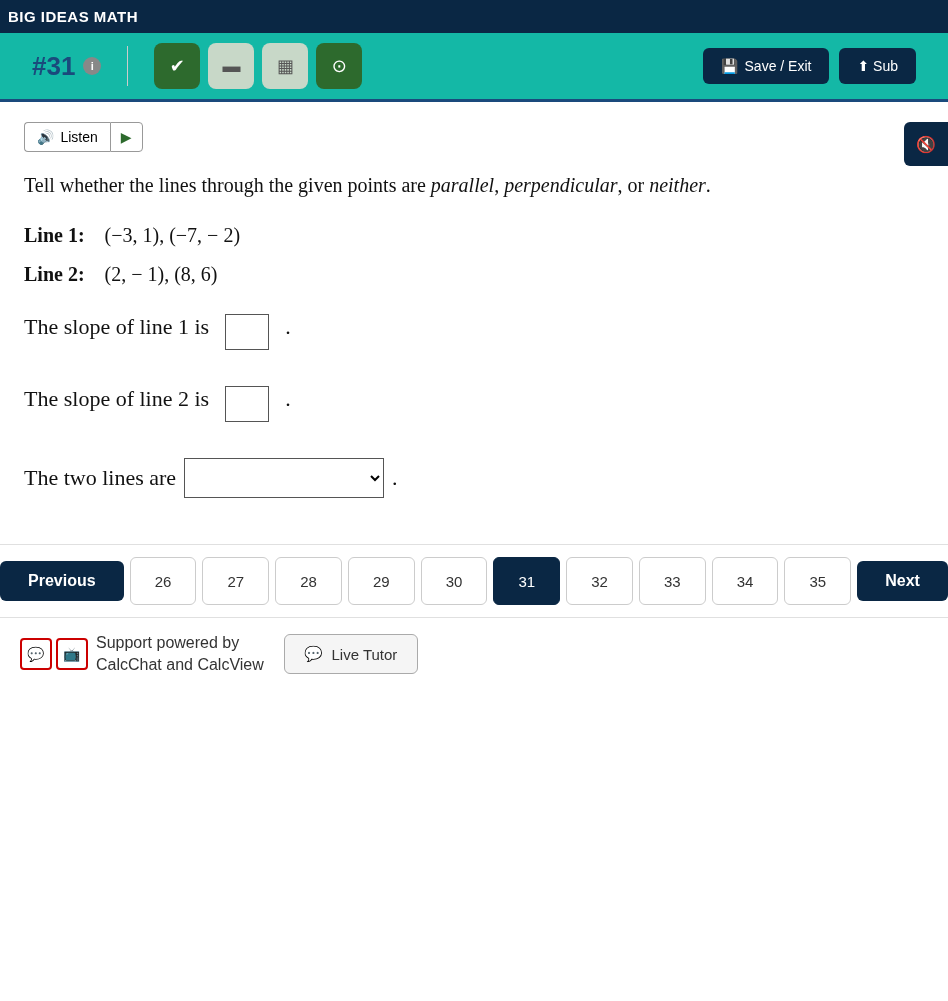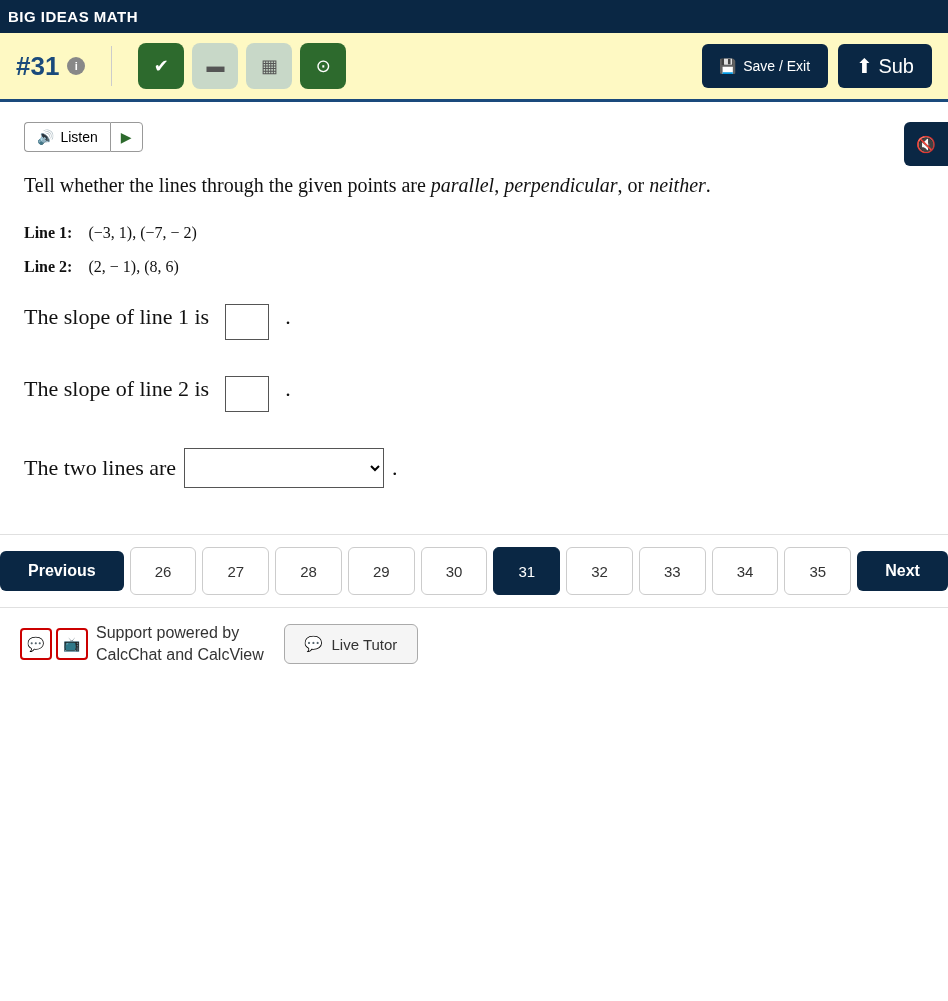--- a/index.html
+++ b/index.html
@@ -13,23 +13,23 @@
       font-family: Arial, sans-serif;
       font-size: 15px;
       font-weight: bold;
       letter-spacing: 0.5px;
     }
 
     
     .header {
       display: flex;
       align-items: center;
-      padding: 10px 16px;
+      padding: 10px 32px;
       border-bottom: 3px solid #1a4a7c;
-      background: #fef9c3;
+      background: #14b8a6;
       gap: 16px;
     }
     .problem-num {
       font-family: Arial, sans-serif;
       font-size: 26px;
       font-weight: bold;
       color: #1a4a7c;
       display: flex;
       align-items: center;
       gap: 8px;
@@ -91,21 +91,21 @@
       align-items: center;
       gap: 6px;
     }
     .sub-btn {
       background: #0a2744;
       color: #fff;
       border: none;
       padding: 10px 18px;
       border-radius: 6px;
       font-family: Arial, sans-serif;
-      font-size: 20px;
+      font-size: 14px;
       cursor: pointer;
     }
 
     
     .content {
       padding: 20px 24px 10px 24px;
       position: relative;
     }
 
     
@@ -162,21 +162,21 @@
       color: #111;
       margin-bottom: 24px;
       font-family: Georgia, serif;
     }
     .problem-text em { }
 
     .lines-section {
       margin-bottom: 28px;
     }
     .line-item {
-      font-size: 16px;
+      font-size: 20px;
       margin-bottom: 16px;
       color: #111;
       font-family: Georgia, serif;
     }
     .line-item .label {
       font-weight: bold;
     }
 
     
     .answer-section {

